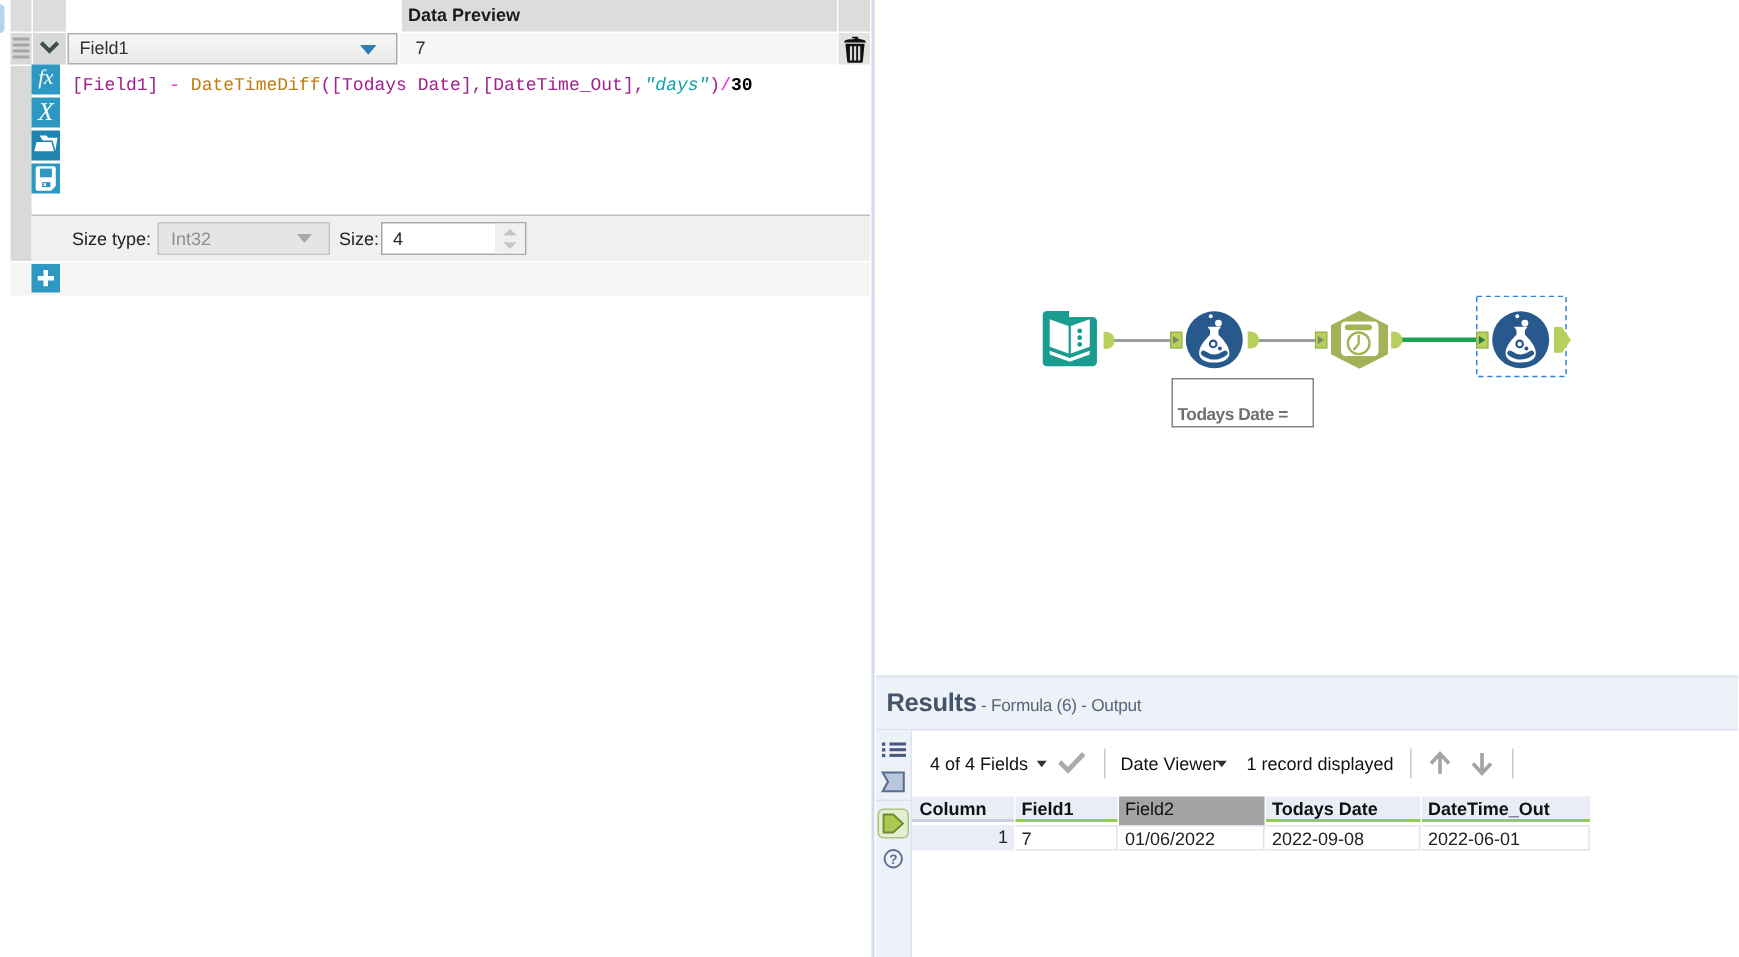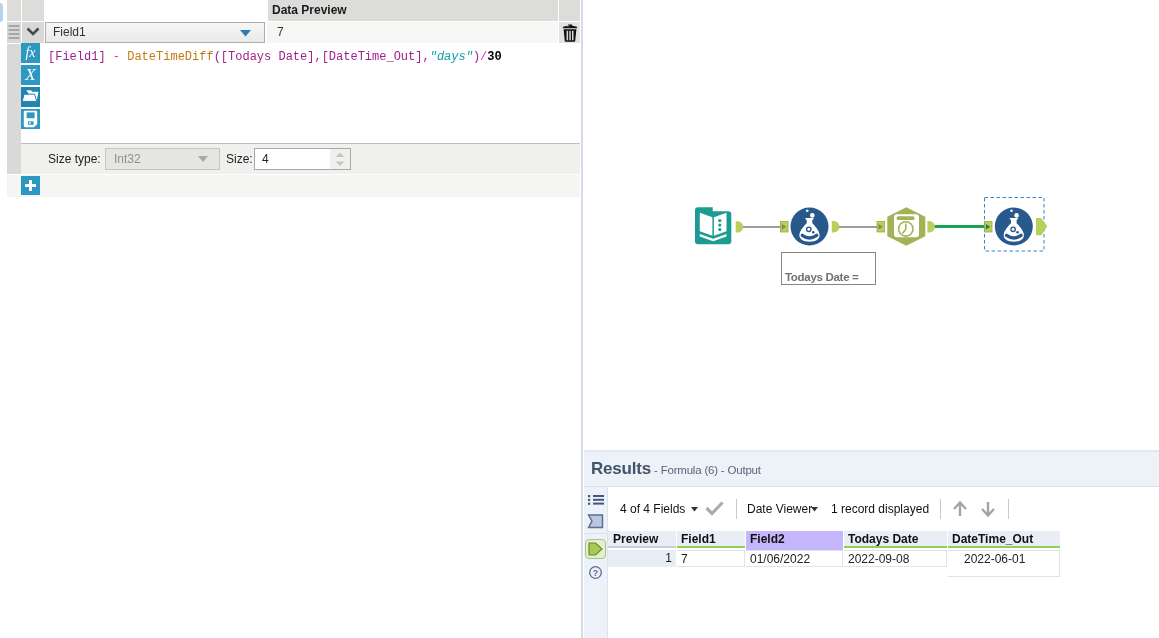--- a/index.html
+++ b/index.html
@@ -197,25 +197,25 @@
   <div class="abs" style="left:831px; top:502px; font-size:12px; color:#111;">1 record displayed</div>
   <div class="abs" style="left:940px; top:499px; width:1px; height:20px; background:#c9c9c9;"></div>
   <svg class="abs" style="left:951px; top:500px;" width="18" height="18">
     <path d="M9,16 V3 M3,9 L9,2.5 L15,9" fill="none" stroke="#a4a4a4" stroke-width="2.4"></path>
   </svg>
   <svg class="abs" style="left:979px; top:500px;" width="18" height="18">
     <path d="M9,2 V15 M3,9 L9,15.5 L15,9" fill="none" stroke="#a4a4a4" stroke-width="2.4"></path>
   </svg>
   <div class="abs" style="left:1008px; top:499px; width:1px; height:20px; background:#c9c9c9;"></div>
 
-  <div class="abs" style="left:608px; top:531px; width:68px; height:17px; background:#e9edf6; border-bottom:2px solid #c9cedb; font-size:12px; font-weight:bold; color:#111; line-height:17px; padding-left:5px;">Preview</div>
+  <div class="abs" style="left:608px; top:531px; width:68px; height:17px; background:#e9edf6; border-bottom:2px solid #c9cedb; font-size:12px; font-weight:bold; color:#111; line-height:17px; padding-left:5px;">Column</div>
   <div class="abs" style="left:677px; top:531px; width:68px; height:17px; background:#e9edf6; border-bottom:2px solid #8fd14f; font-size:12px; font-weight:bold; color:#111; line-height:17px; padding-left:4px;">Field1</div>
-  <div class="abs" style="left:746px; top:531px; width:97px; height:22px; background:#c4b5fd; border-bottom:2px solid #8fd14f; font-size:12px; font-weight:bold; color:#111; line-height:17px; padding-left:4px;">Field2</div>
+  <div class="abs" style="left:746px; top:531px; width:97px; height:22px; background:#a3a3a3; border-bottom:2px solid #8fd14f; font-size:12px; font-weight:normal; color:#111; line-height:17px; padding-left:4px;">Field2</div>
   <div class="abs" style="left:844px; top:531px; width:103px; height:17px; background:#e9edf6; border-bottom:2px solid #8fd14f; font-size:12px; font-weight:bold; color:#111; line-height:17px; padding-left:4px;">Todays Date</div>
   <div class="abs" style="left:948px; top:531px; width:112px; height:17px; background:#e9edf6; border-bottom:2px solid #8fd14f; font-size:12px; font-weight:bold; color:#111; line-height:17px; padding-left:4px;">DateTime_Out</div>
 
   <div class="abs" style="left:608px; top:550px; width:68px; height:17px; background:#e9edf6; font-size:12px; color:#222; line-height:17px; text-align:right; padding-right:4px;">1</div>
   <div class="abs" style="left:677px; top:550px; width:68px; height:17px; background:#fff; border:1px solid #dfe3ee; border-left:none; font-size:12px; color:#222; line-height:16px; padding-left:4px;">7</div>
   <div class="abs" style="left:746px; top:550px; width:97px; height:17px; background:#fff; border:1px solid #dfe3ee; border-left:none; font-size:12px; color:#222; line-height:16px; padding-left:4px;">01/06/2022</div>
   <div class="abs" style="left:844px; top:550px; width:103px; height:17px; background:#fff; border:1px solid #dfe3ee; border-left:none; font-size:12px; color:#222; line-height:16px; padding-left:4px;">2022-09-08</div>
-  <div class="abs" style="left:948px; top:550px; width:112px; height:27px; background:#fff; border:1px solid #dfe3ee; border-left:none; font-size:12px; color:#222; line-height:16px; padding-left:16px;">2022-06-01</div>
+  <div class="abs" style="left:948px; top:550px; width:112px; height:17px; background:#fff; border:1px solid #dfe3ee; border-left:none; font-size:12px; color:#222; line-height:16px; padding-left:4px;">2022-06-01</div>
 
 </div>
 
 </body></html>

